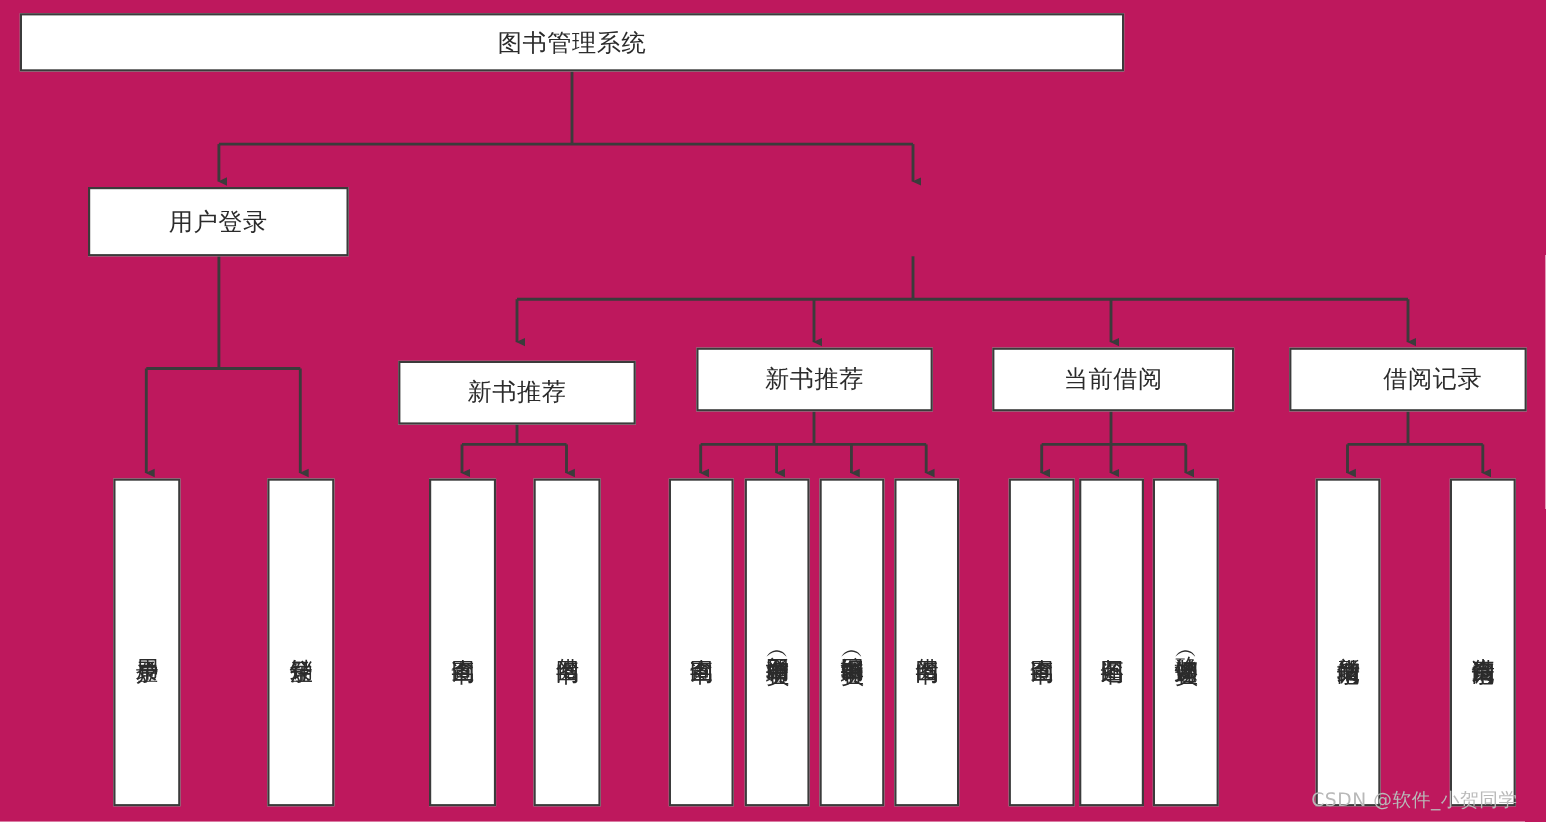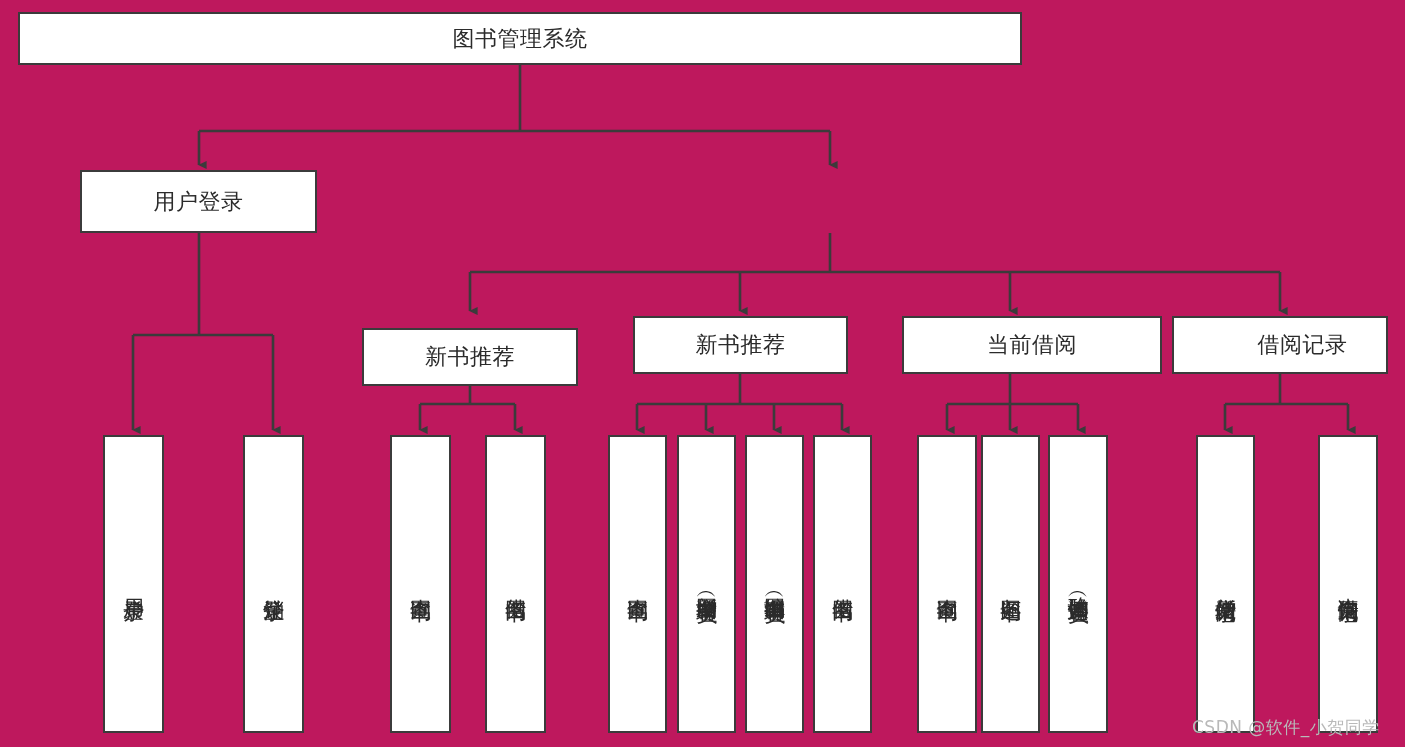--- a/index.html
+++ b/index.html
@@ -124,21 +124,21 @@
   <div class="node horiz" style="left:80px; top:170px; width:237px; height:63px;">
     <span>用户登录</span>
   </div>
 
   <div class="node horiz" style="left:362px; top:316px; width:216px; height:58px;margin-top:12px;">
     <span>新书推荐</span>
   </div>
   <div class="node horiz" style="left:633px; top:316px; width:215px; height:58px;">
     <span>新书推荐</span>
   </div>
-  <div class="node horiz" style="left:902px; top:316px; width:260px; height:58px;">
+  <div class="node horiz" style="left:902px; top:316px; width:220px; height:58px;">
     <span>当前借阅</span>
   </div>
   <div class="node horiz" style="left:1172px; top:316px; width:216px; height:58px;padding-left:45px;">
     <span>借阅记录</span>
   </div>
 
   <div class="node vert" style="left:103px; top:435px; width:61px; height:298px;">
     <span class="vlabel">用户登录</span>
   </div>
   <div class="node vert" style="left:243px; top:435px; width:61px; height:298px;">

